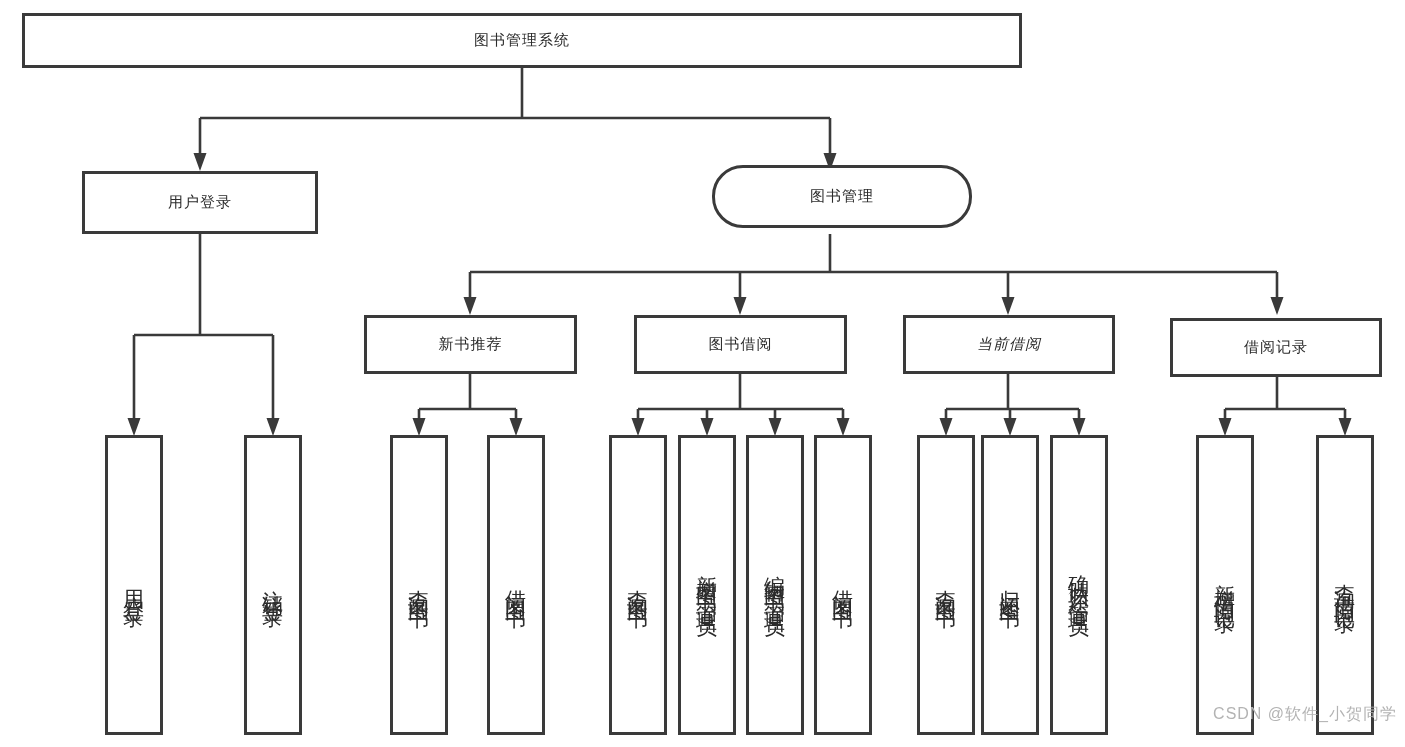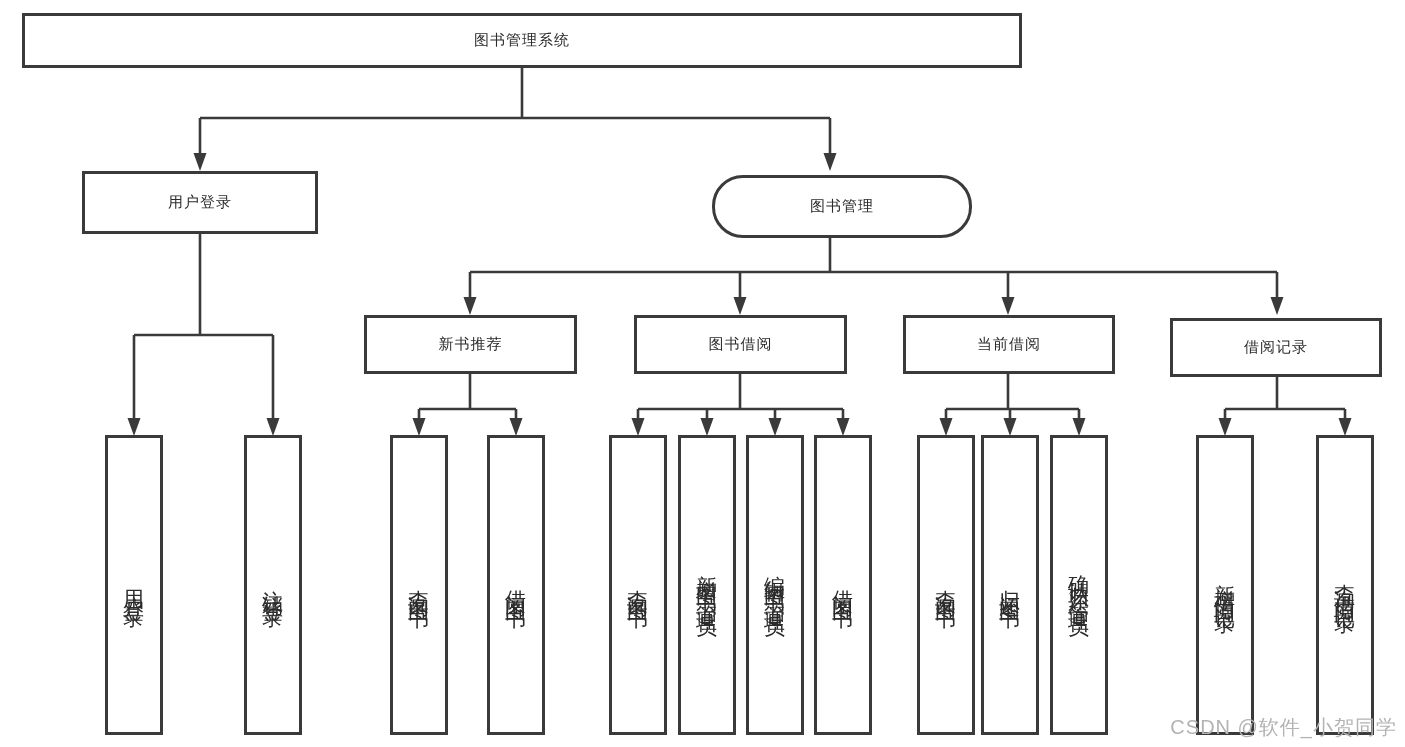--- a/index.html
+++ b/index.html
@@ -46,22 +46,22 @@
     font-size: 21px;
     letter-spacing: 6px;
     line-height: 1;
     color: #2b2b2b;
     z-index: 2;
     overflow: hidden;
   }
   .watermark {
     position: absolute;
     right: 8px;
-    bottom: 6px;
-    font-size: 20px;
+    bottom: 22px;
+    font-size: 16px;
     color: #b3b3b3;
     letter-spacing: 1px;
     z-index: 3;
     white-space: nowrap;
   }
 </style>
 </head>
 <body>
 
 <div class="canvas">
@@ -100,25 +100,25 @@
       M939.5 418 L952.5 418 L946 436 Z
       M1003.5 418 L1016.5 418 L1010 436 Z
       M1072.5 418 L1085.5 418 L1079 436 Z
       M1218.5 418 L1231.5 418 L1225 436 Z
       M1338.5 418 L1351.5 418 L1345 436 Z"></path>
   </svg>
 
   <div class="hbox" style="left:22px; top:13px; width:1000px; height:55px;">图书管理系统</div>
 
   <div class="hbox" style="left:82px; top:171px; width:236px; height:63px;">用户登录</div>
-  <div class="hbox" style="left:712px; top:175px; width:260px; height:63px;border-radius:31px;">图书管理</div>
+  <div class="hbox" style="left:712px; top:165px; width:260px; height:63px;border-radius:31px;">图书管理</div>
 
   <div class="hbox" style="left:364px; top:315px; width:213px; height:59px;">新书推荐</div>
   <div class="hbox" style="left:634px; top:315px; width:213px; height:59px;">图书借阅</div>
-  <div class="hbox" style="left:903px; top:315px; width:212px; height:59px;">当前借阅</div>
+  <div class="hbox" style="left:903px; top:315px; width:212px; height:59px;font-style:italic;">当前借阅</div>
   <div class="hbox" style="left:1170px; top:318px; width:212px; height:59px;">借阅记录</div>
 
   <div class="vbox" style="left:105px; top:435px; width:58px; height:300px;">用户登录</div>
   <div class="vbox" style="left:244px; top:435px; width:58px; height:300px;">注销登录</div>
 
   <div class="vbox" style="left:390px; top:435px; width:58px; height:300px;">查询图书</div>
   <div class="vbox" style="left:487px; top:435px; width:58px; height:300px;">借阅图书</div>
 
   <div class="vbox" style="left:609px; top:435px; width:58px; height:300px;">查询图书</div>
   <div class="vbox" style="left:678px; top:435px; width:58px; height:300px;">新增图书（管理员）</div>

